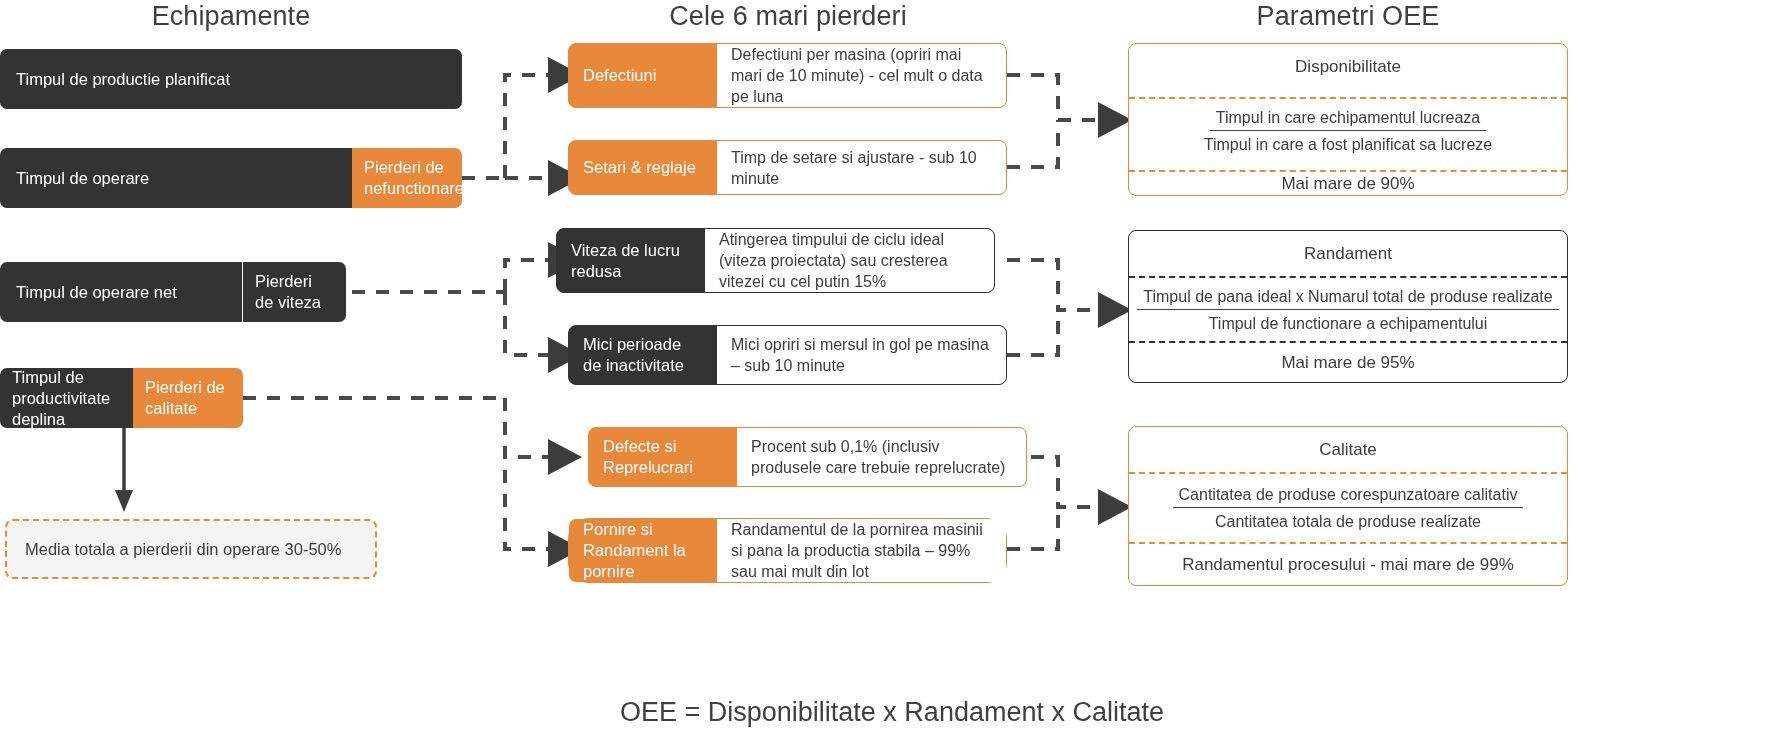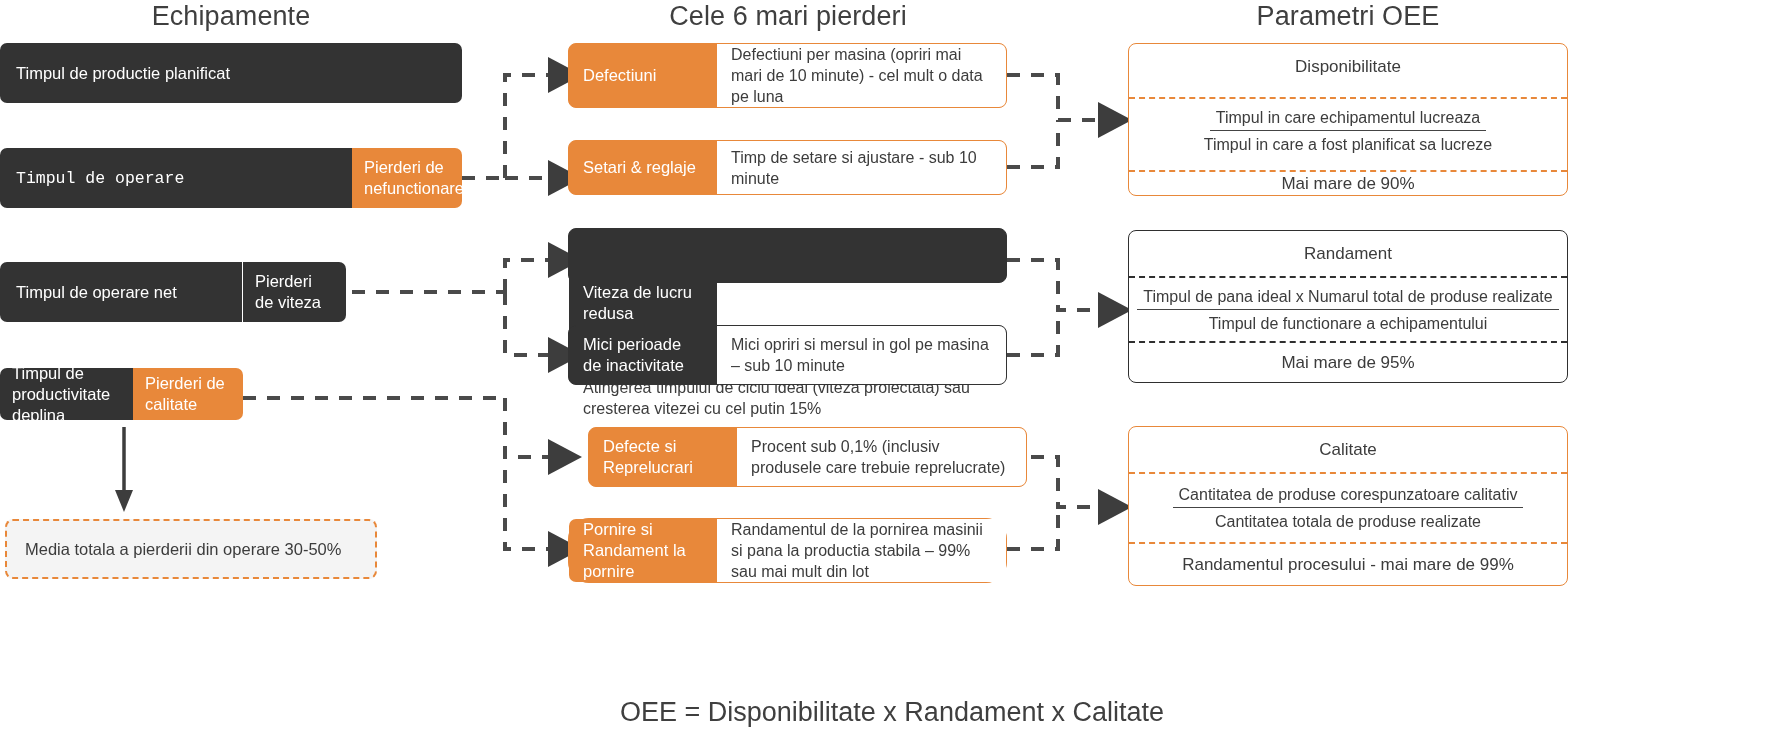--- a/index.html
+++ b/index.html
@@ -123,54 +123,54 @@
       <path d="M1007,457 L1058,457 L1058,507 L1102,507" marker-end="url(#ah)"></path>
       <path d="M1007,549 L1058,549 L1058,507"></path>
     </g>
 
     <g>
       <path d="M124,427 L124,495" stroke="#3d3d3d" stroke-width="3.5" fill="none"></path>
       <path d="M124,512 L115,490 L133,490 z" fill="#3d3d3d"></path>
     </g>
   </svg>
 
-  <div class="abs barrow" style="left:0px;top:43px;width:462px;height:60px;">
+  <div class="abs barrow" style="left:0px;top:49px;width:462px;height:60px;">
     <div class="seg seg-dark r-all" style="width:462px;">Timpul de productie planificat</div>
   </div>
 
   <div class="abs barrow" style="left:0px;top:148px;width:462px;height:60px;">
-    <div class="seg seg-dark r-left" style="width:352px;font-family:Liberation Mono, monospace;">Timpul de operare</div>
+    <div class="seg seg-dark r-left" style="width:352px;">Timpul de operare</div>
     <div class="seg seg-orange r-right" style="width:110px;padding:0 12px;">Pierderi de nefunctionare</div>
   </div>
 
   <div class="abs barrow" style="left:0px;top:262px;width:352px;height:60px;">
     <div class="seg seg-dark r-left" style="width:242px;">Timpul de operare net</div>
     <div class="seg seg-dark r-right divider-line" style="width:104px;padding:0 12px;">Pierderi de viteza</div>
   </div>
 
-  <div class="abs barrow" style="left:0px;top:368px;width:243px;height:52px;">
+  <div class="abs barrow" style="left:0px;top:368px;width:243px;height:60px;">
     <div class="seg seg-dark r-left" style="width:133px;padding:0 12px;">Timpul de productivitate deplina</div>
     <div class="seg seg-orange r-right" style="width:110px;padding:0 12px;">Pierderi de calitate</div>
   </div>
 
   <div class="abs total-box" style="left:5px;top:519px;width:372px;height:60px;">
     <span>Media totala a pierderii din operare 30-50%</span>
   </div>
 
   <div class="abs loss loss-orange" style="left:568px;top:43px;width:439px;height:65px;">
     <div class="loss-label">Defectiuni</div>
     <div class="loss-desc">Defectiuni per masina (opriri mai mari de 10 minute) - cel mult o data pe luna</div>
   </div>
 
   <div class="abs loss loss-orange" style="left:568px;top:140px;width:439px;height:55px;">
     <div class="loss-label">Setari &amp; reglaje</div>
     <div class="loss-desc">Timp de setare si ajustare - sub 10 minute</div>
   </div>
 
-  <div class="abs loss loss-dark" style="left:568px;top:228px;width:439px;height:55px;flex-direction:column;">
+  <div class="abs loss loss-dark" style="left:556px;top:228px;width:439px;height:65px;">
     <div class="loss-label">Viteza de lucru redusa</div>
     <div class="loss-desc">Atingerea timpului de ciclu ideal (viteza proiectata) sau cresterea vitezei cu cel putin 15%</div>
   </div>
 
   <div class="abs loss loss-dark" style="left:568px;top:325px;width:439px;height:60px;">
     <div class="loss-label">Mici perioade de inactivitate</div>
     <div class="loss-desc">Mici opriri si mersul in gol pe masina – sub 10 minute</div>
   </div>
 
   <div class="abs loss loss-orange" style="left:588px;top:427px;width:439px;height:60px;">

